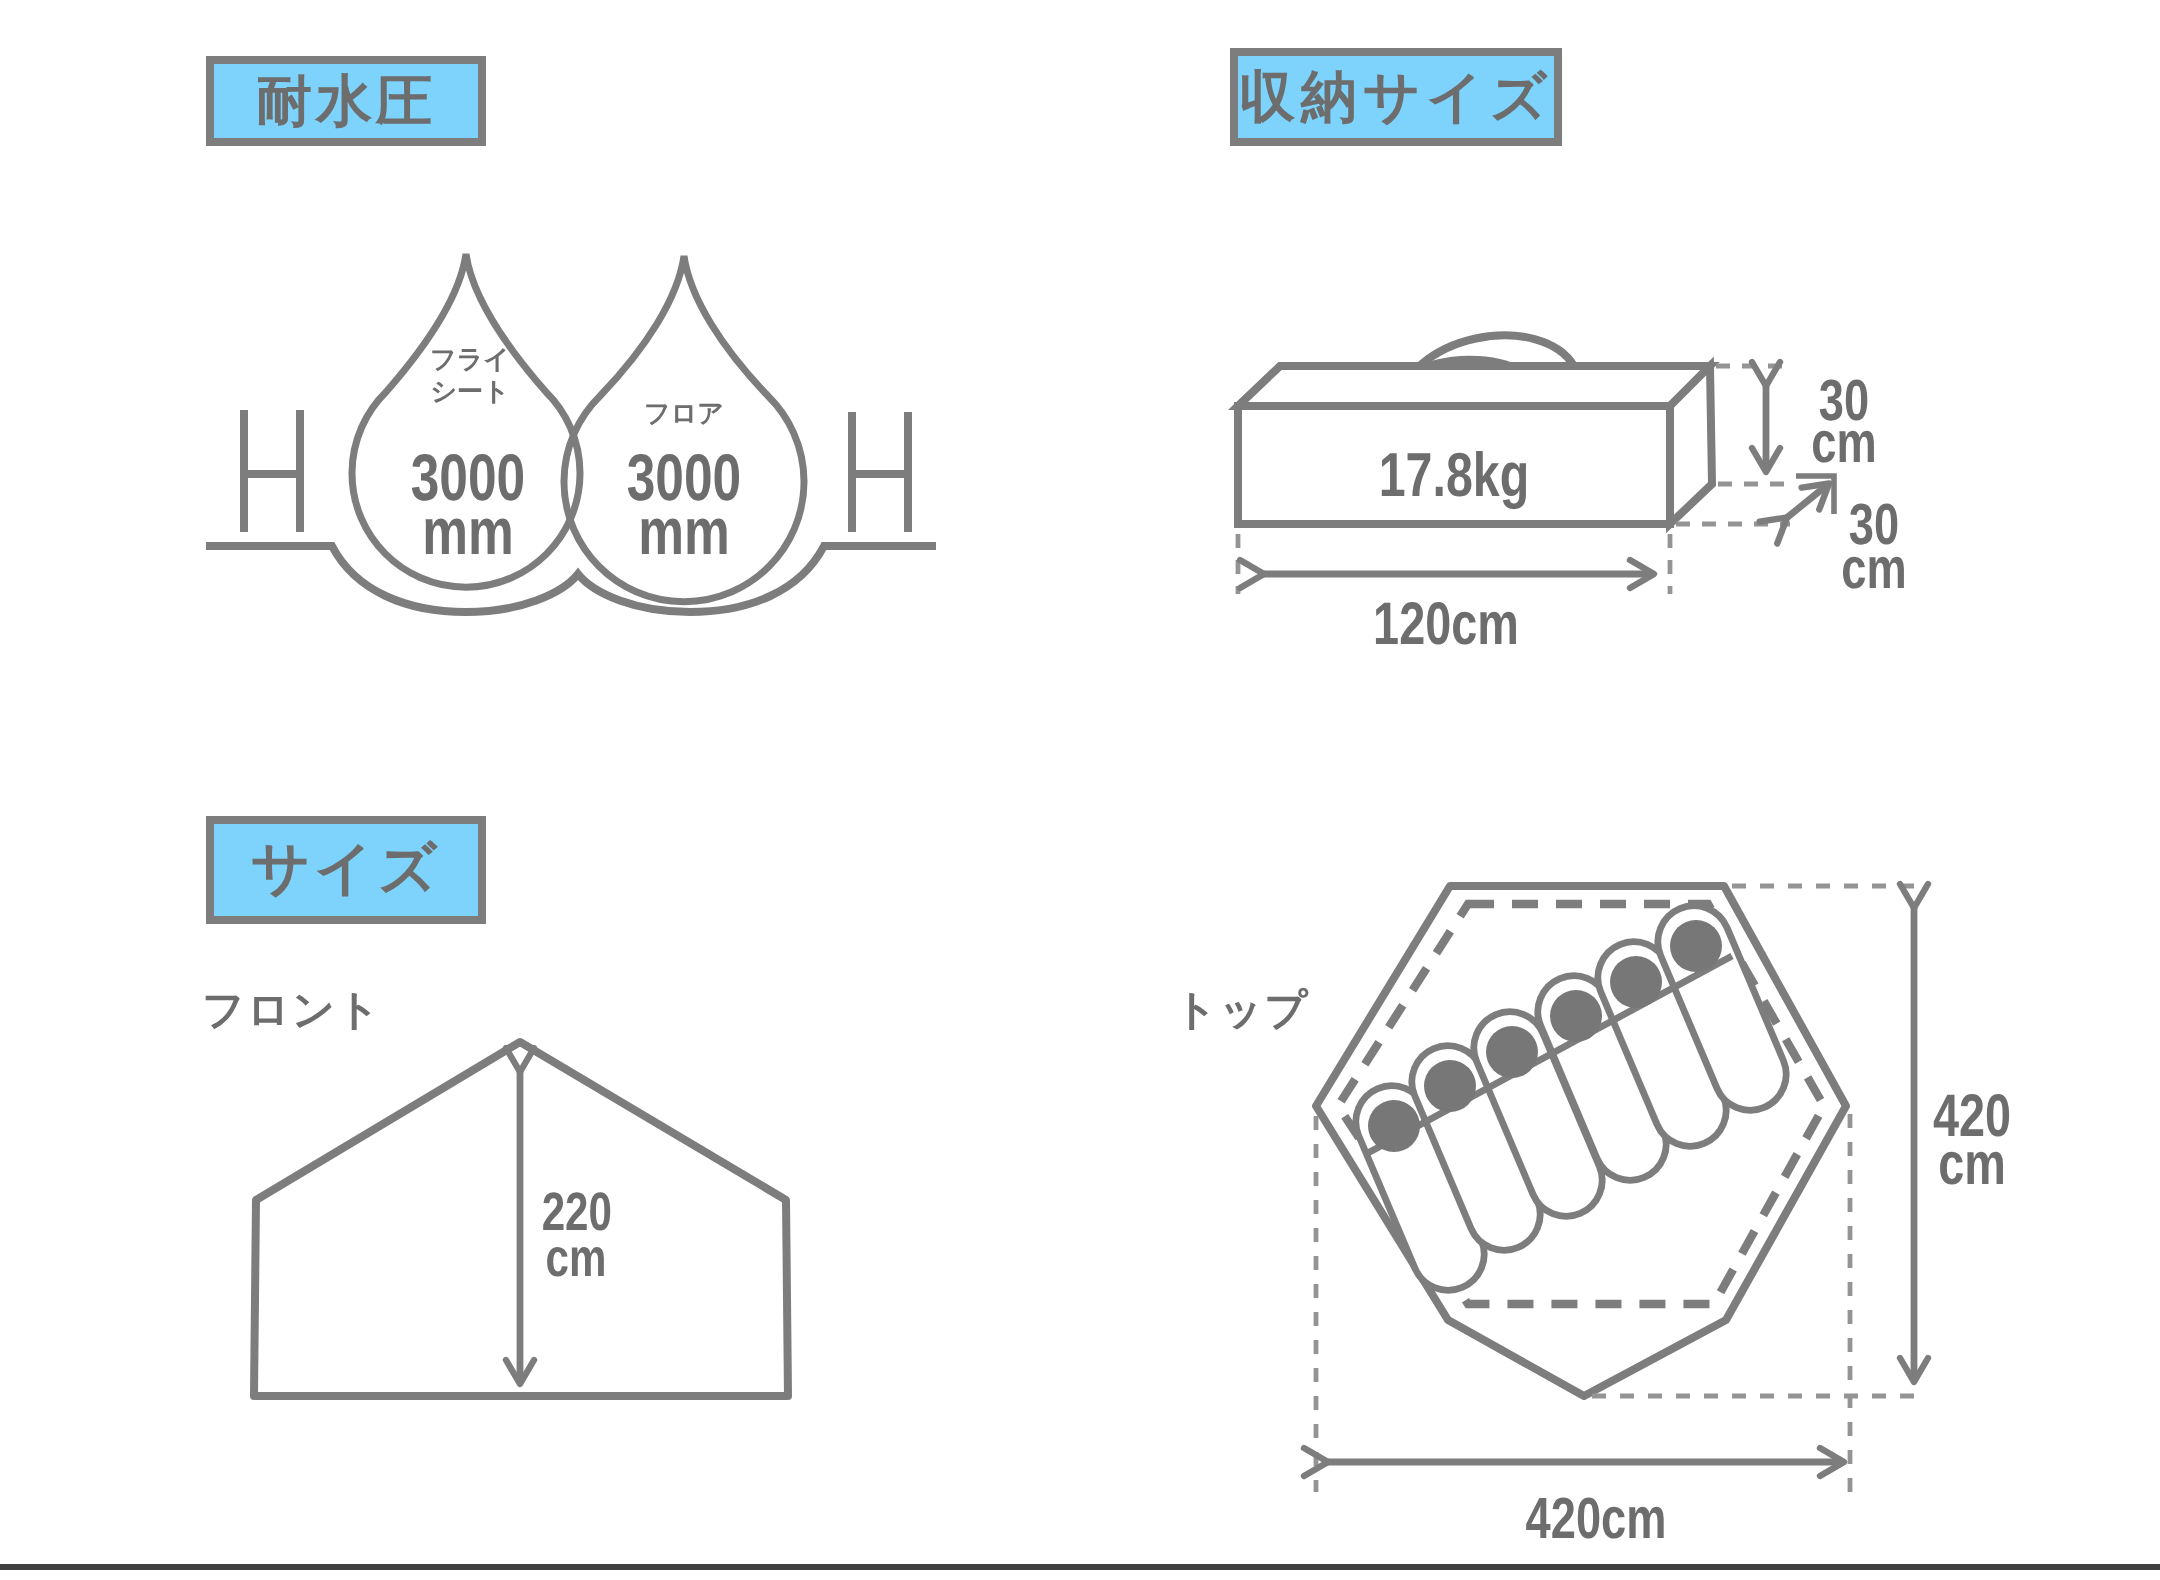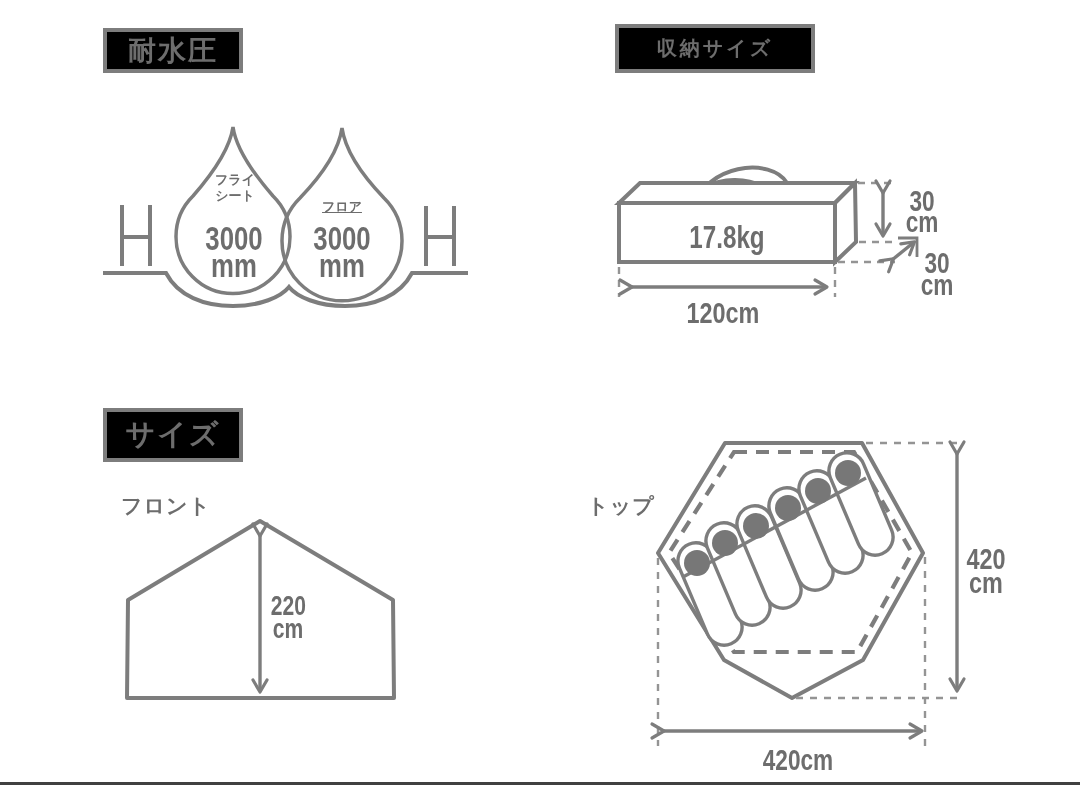--- a/index.html
+++ b/index.html
@@ -1,21 +1,21 @@
 <!DOCTYPE html>
 <html><head>
 <meta charset="utf-8">
 <style>
   html,body{margin:0;padding:0;background:#fff;}
   .canvas{position:relative;width:1080px;height:790px;background:#ffffff;overflow:hidden;
           font-family:"Liberation Sans","DejaVu Sans",sans-serif;}
   .layer{position:absolute;left:0;top:0;}
   .titlebox{position:absolute;box-sizing:border-box;border:4px solid #7d7d7d;
             display:flex;align-items:center;justify-content:center;
-            font-weight:bold;color:#6d6d6d;background:#000000;}
+            font-weight:bold;color:#6d6d6d;background:#7dd3fc;}
   .lbl{position:absolute;color:#6d6d6d;font-weight:bold;white-space:pre-line;
        text-align:center;line-height:1.1;}
   .num{transform:scaleX(.78);}
   .jp-sm{font-size:13px;line-height:16px;}
   .view-lbl{font-size:21px;letter-spacing:1px;}
   .bottom-bar{position:absolute;left:0;top:782px;width:1080px;height:3px;background:#404040;}
 </style>
 </head>
 <body>
 
@@ -110,43 +110,43 @@
       </g>
 
       <line fill="none" stroke-width="3.4" x1="957" y1="452" x2="957" y2="689" marker-start="url(#ah)" marker-end="url(#ah)"></line>
       <line fill="none" stroke-width="3.4" x1="662" y1="731" x2="920" y2="731" marker-start="url(#ah)" marker-end="url(#ah)"></line>
     </g>
   </svg>
 
   <div class="titlebox" style="left:103px;top:28px;width:140px;height:45px;font-size:28px;letter-spacing:2px;">
     <span>耐水圧</span>
   </div>
-  <div class="titlebox" style="left:615px;top:24px;width:200px;height:49px;font-size:20px;letter-spacing:3px;">
+  <div class="titlebox" style="left:615px;top:24px;width:166px;height:49px;font-size:28px;letter-spacing:3px;">
     <span>収納サイズ</span>
   </div>
   <div class="titlebox" style="left:103px;top:408px;width:140px;height:54px;font-size:29px;letter-spacing:2px;">
     <span>サイズ</span>
   </div>
 
   <div class="lbl jp-sm" style="left:200px;top:172px;width:70px;">フライ
 シート</div>
   <div class="lbl num" style="left:184px;top:225px;width:100px;font-size:33px;line-height:27px;">3000
 mm</div>
-  <div class="lbl jp-sm" style="left:305px;top:199px;width:74px;text-decoration:underline;">フロア</div>
+  <div class="lbl jp-sm" style="left:305px;top:199px;width:74px;">フロア</div>
   <div class="lbl num" style="left:292px;top:225px;width:100px;font-size:33px;line-height:27px;">3000
 mm</div>
 
   <div class="lbl num" style="left:657px;top:221px;width:140px;font-size:31px;">17.8kg</div>
   <div class="lbl num" style="left:653px;top:296px;width:140px;font-size:30px;">120cm</div>
   <div class="lbl num" style="left:887px;top:191px;width:70px;font-size:29px;line-height:21px;">30
 cm</div>
   <div class="lbl num" style="left:902px;top:252px;width:70px;font-size:29px;line-height:22px;">30
 cm</div>
 
-  <div class="lbl view-lbl" style="left:101px;top:494px;width:110px;text-align:right;">フロント</div>
+  <div class="lbl view-lbl" style="left:101px;top:494px;width:110px;text-align:left;">フロント</div>
   <div class="lbl num" style="left:266px;top:595px;width:44px;font-size:27px;line-height:23px;">220
 cm</div>
   <div class="lbl view-lbl" style="left:576px;top:494px;width:90px;text-align:center;">トップ</div>
   <div class="lbl num" style="left:951px;top:547px;width:70px;font-size:30px;line-height:24px;">420
 cm</div>
   <div class="lbl num" style="left:728px;top:745px;width:140px;font-size:29px;">420cm</div>
 
   <div class="bottom-bar"></div>
 </div>
 

